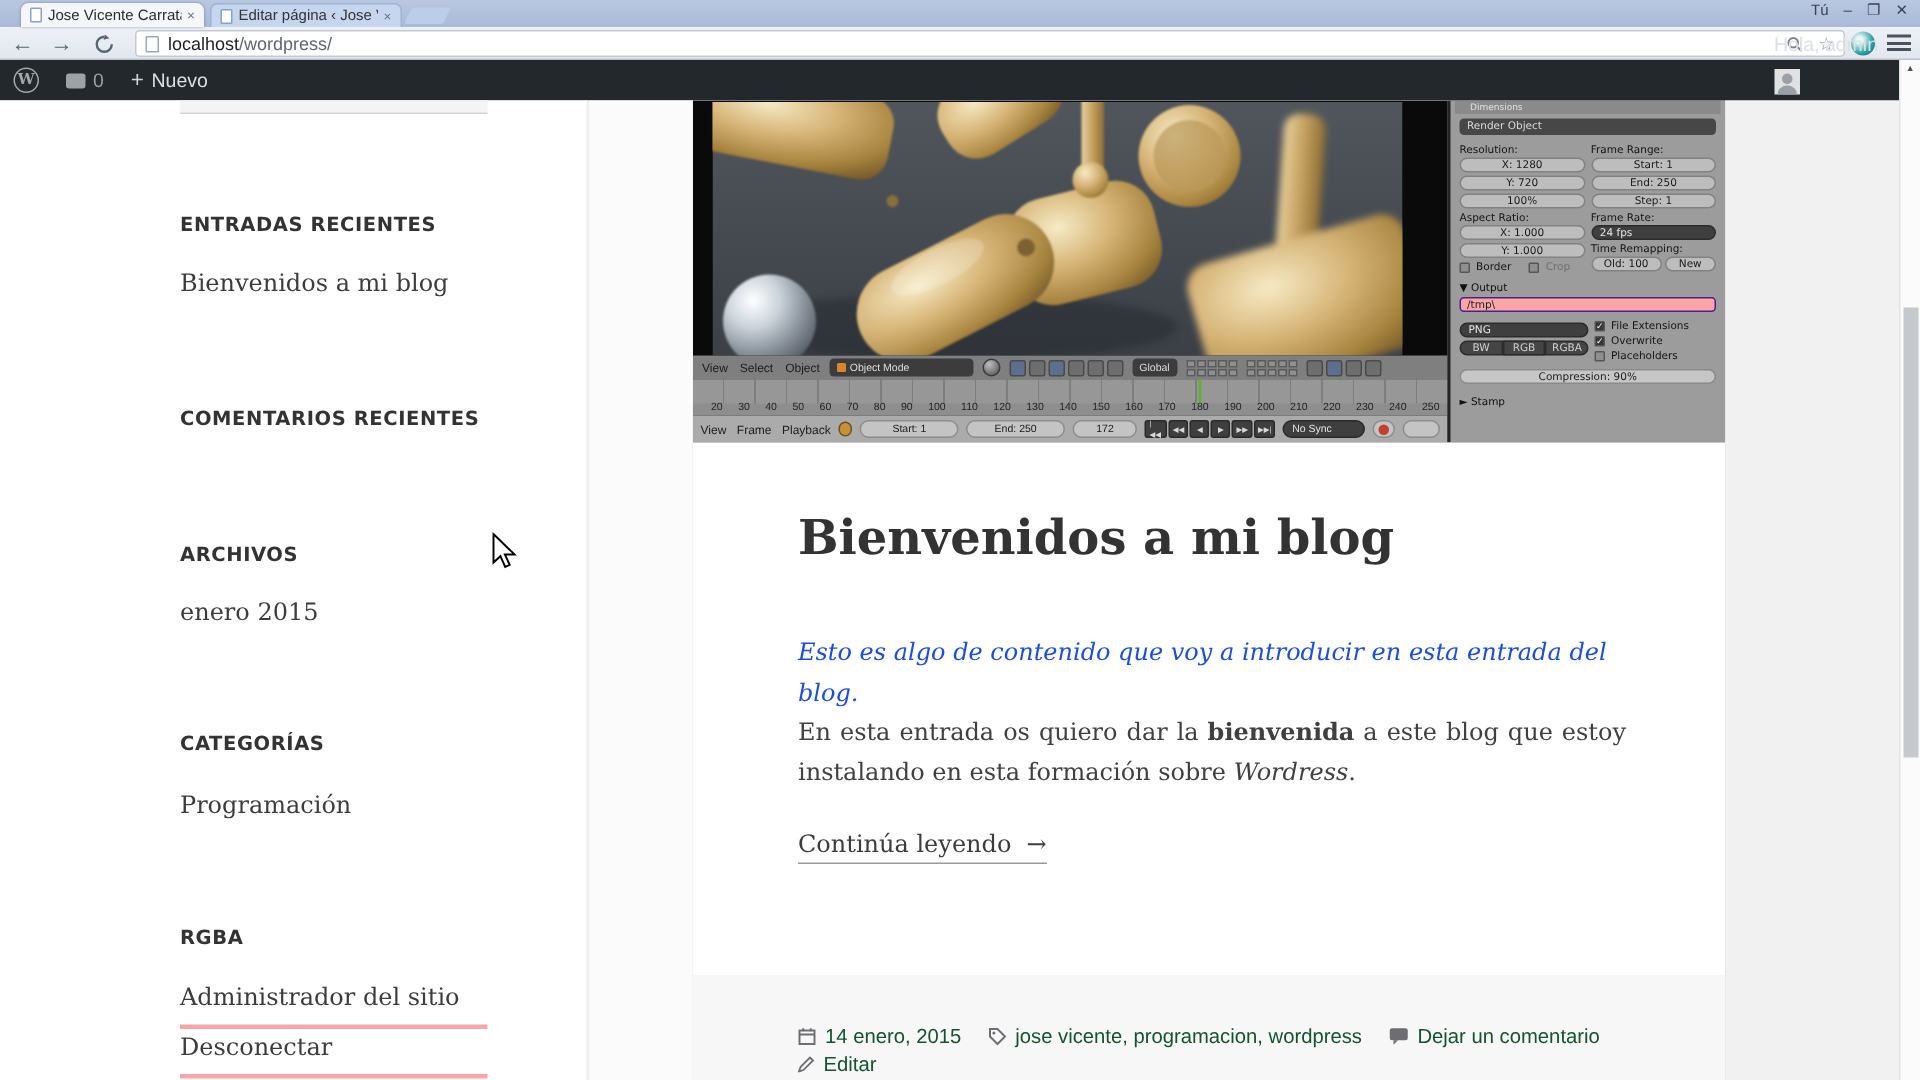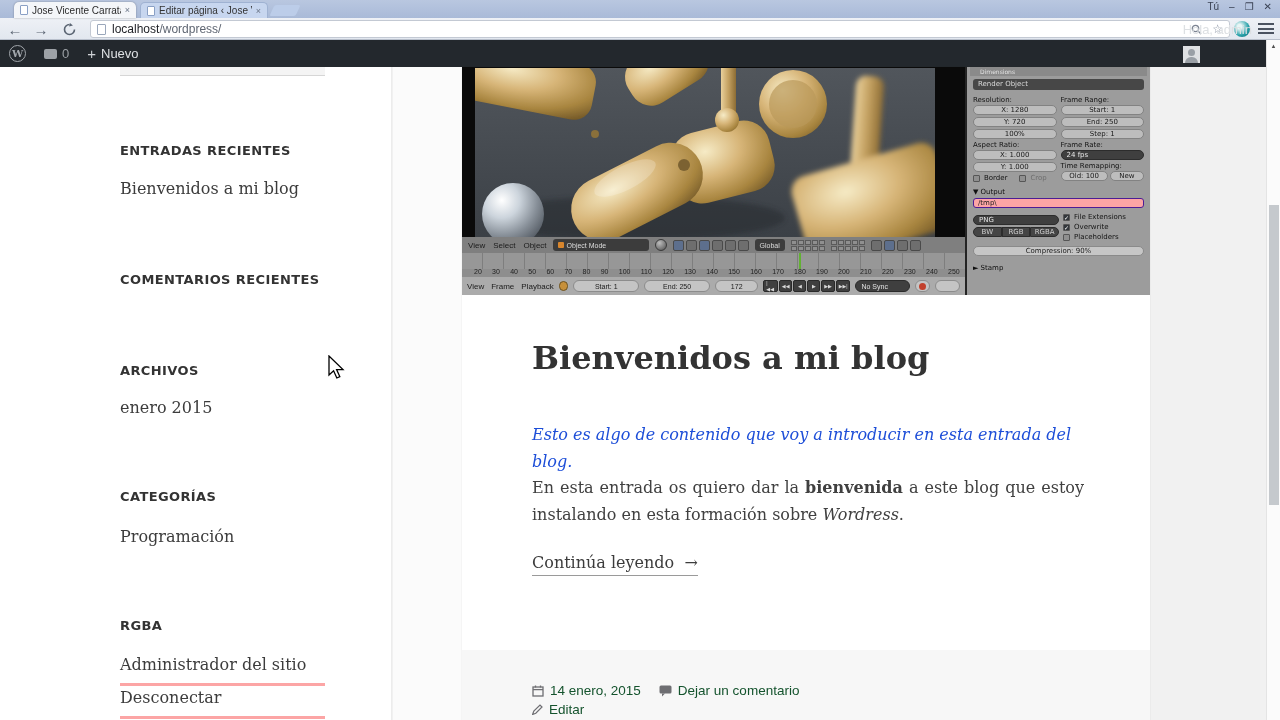--- a/index.html
+++ b/index.html
@@ -495,20 +495,29 @@
                   <rect x="1" y="2" width="10" height="9" fill="none" stroke="#6e6e72" stroke-width="1.3"></rect>
                   <line x1="1" y1="4.6" x2="11" y2="4.6" stroke="#6e6e72" stroke-width="1.3"></line>
                   <line x1="3.5" y1="0.5" x2="3.5" y2="2.5" stroke="#6e6e72" stroke-width="1.3"></line>
                   <line x1="8.5" y1="0.5" x2="8.5" y2="2.5" stroke="#6e6e72" stroke-width="1.3"></line>
                 </svg>
             </span>
             <span>14 enero, 2015</span>
           </span>
           <span class="meta-item">
             <span class="micon">
+              <svg width="12" height="12" viewBox="0 0 12 12">
+                  <path d="M1 1 H6 L11 6 L6 11 L1 6 Z" fill="none" stroke="#6e6e72" stroke-width="1.3"></path>
+                  <circle cx="3.6" cy="3.6" r="1" fill="#6e6e72"></circle>
+                </svg>
+            </span>
+            <span>jose vicente, programacion, wordpress</span>
+          </span>
+          <span class="meta-item">
+            <span class="micon">
               <svg width="13" height="12" viewBox="0 0 13 12">
                   <rect x="0.5" y="0.5" width="12" height="8" rx="1.5" fill="#6e6e72"></rect>
                   <path d="M3 8.5 L3 11.5 L6 8.5 Z" fill="#6e6e72"></path>
                 </svg>
             </span>
             <span>Dejar un comentario</span>
           </span>
         </div>
         <div class="meta-line2">
           <span class="meta-item">

